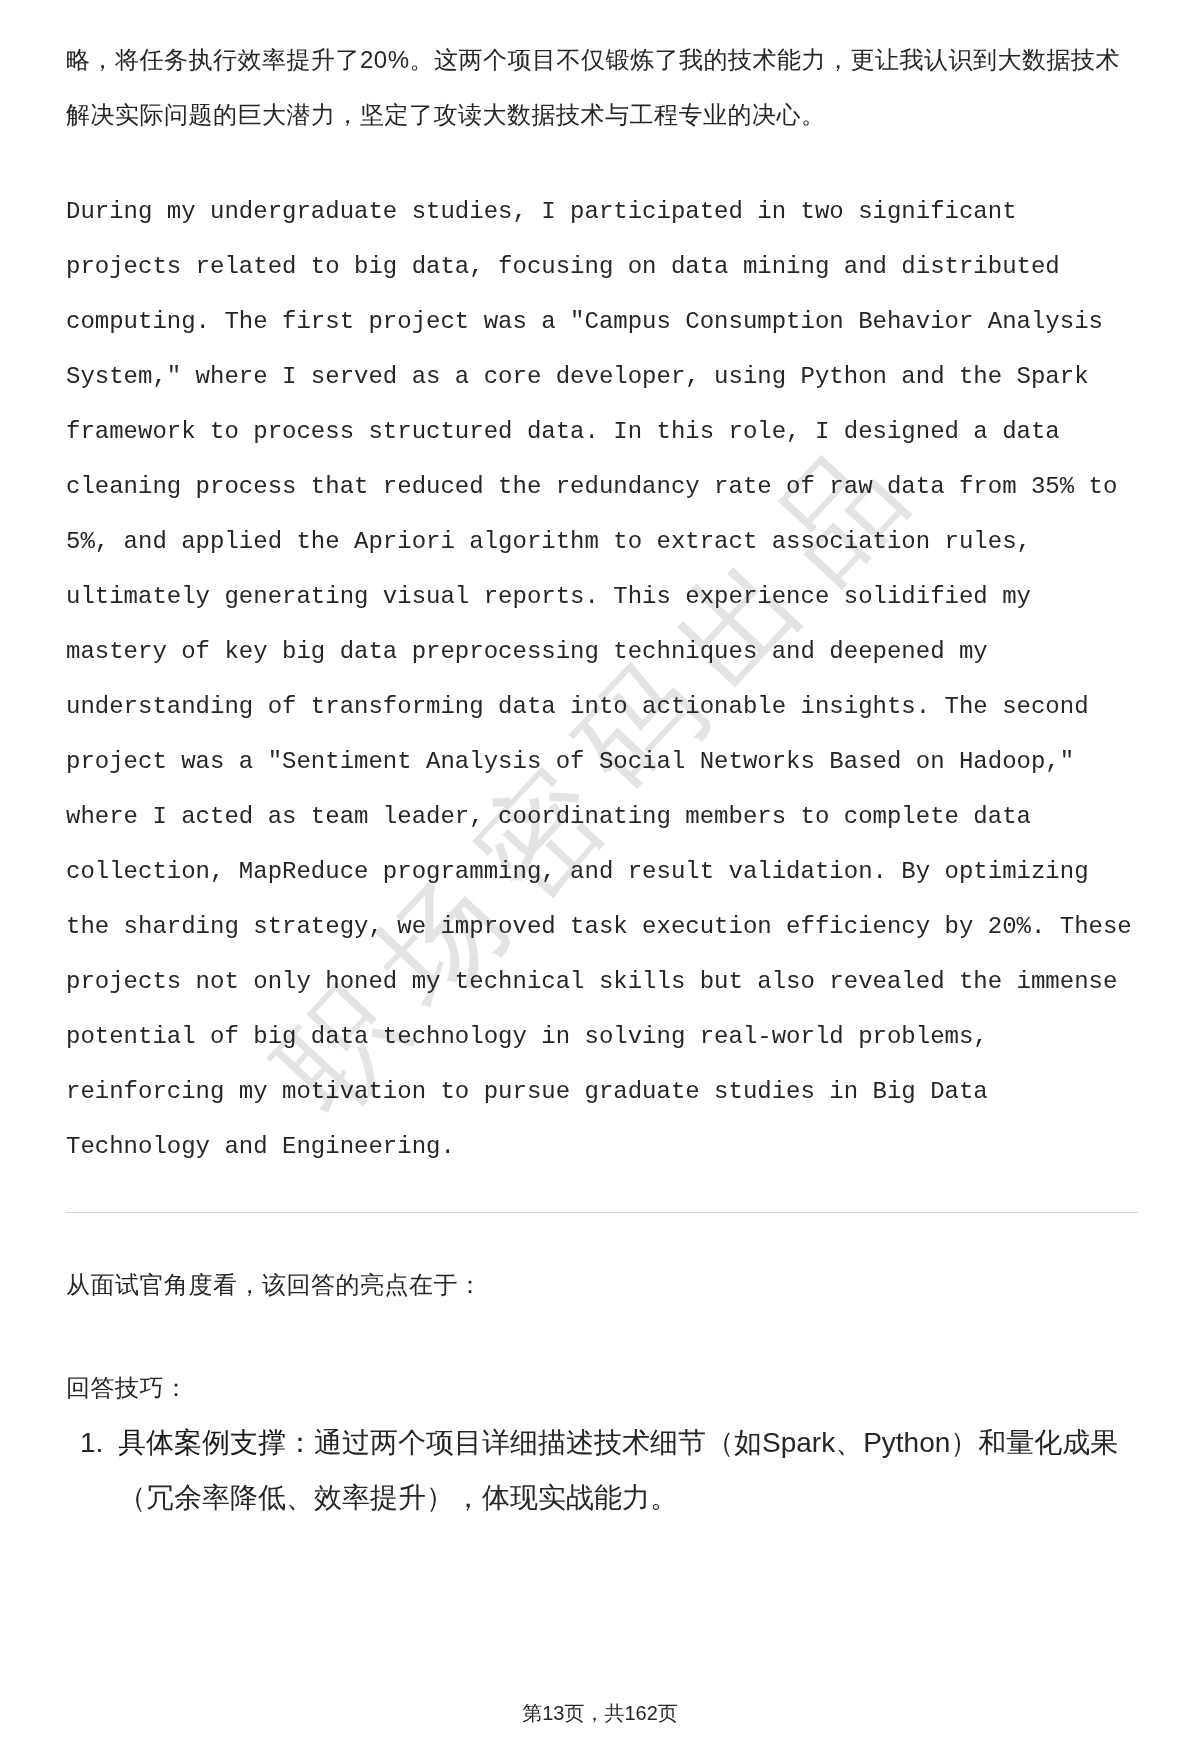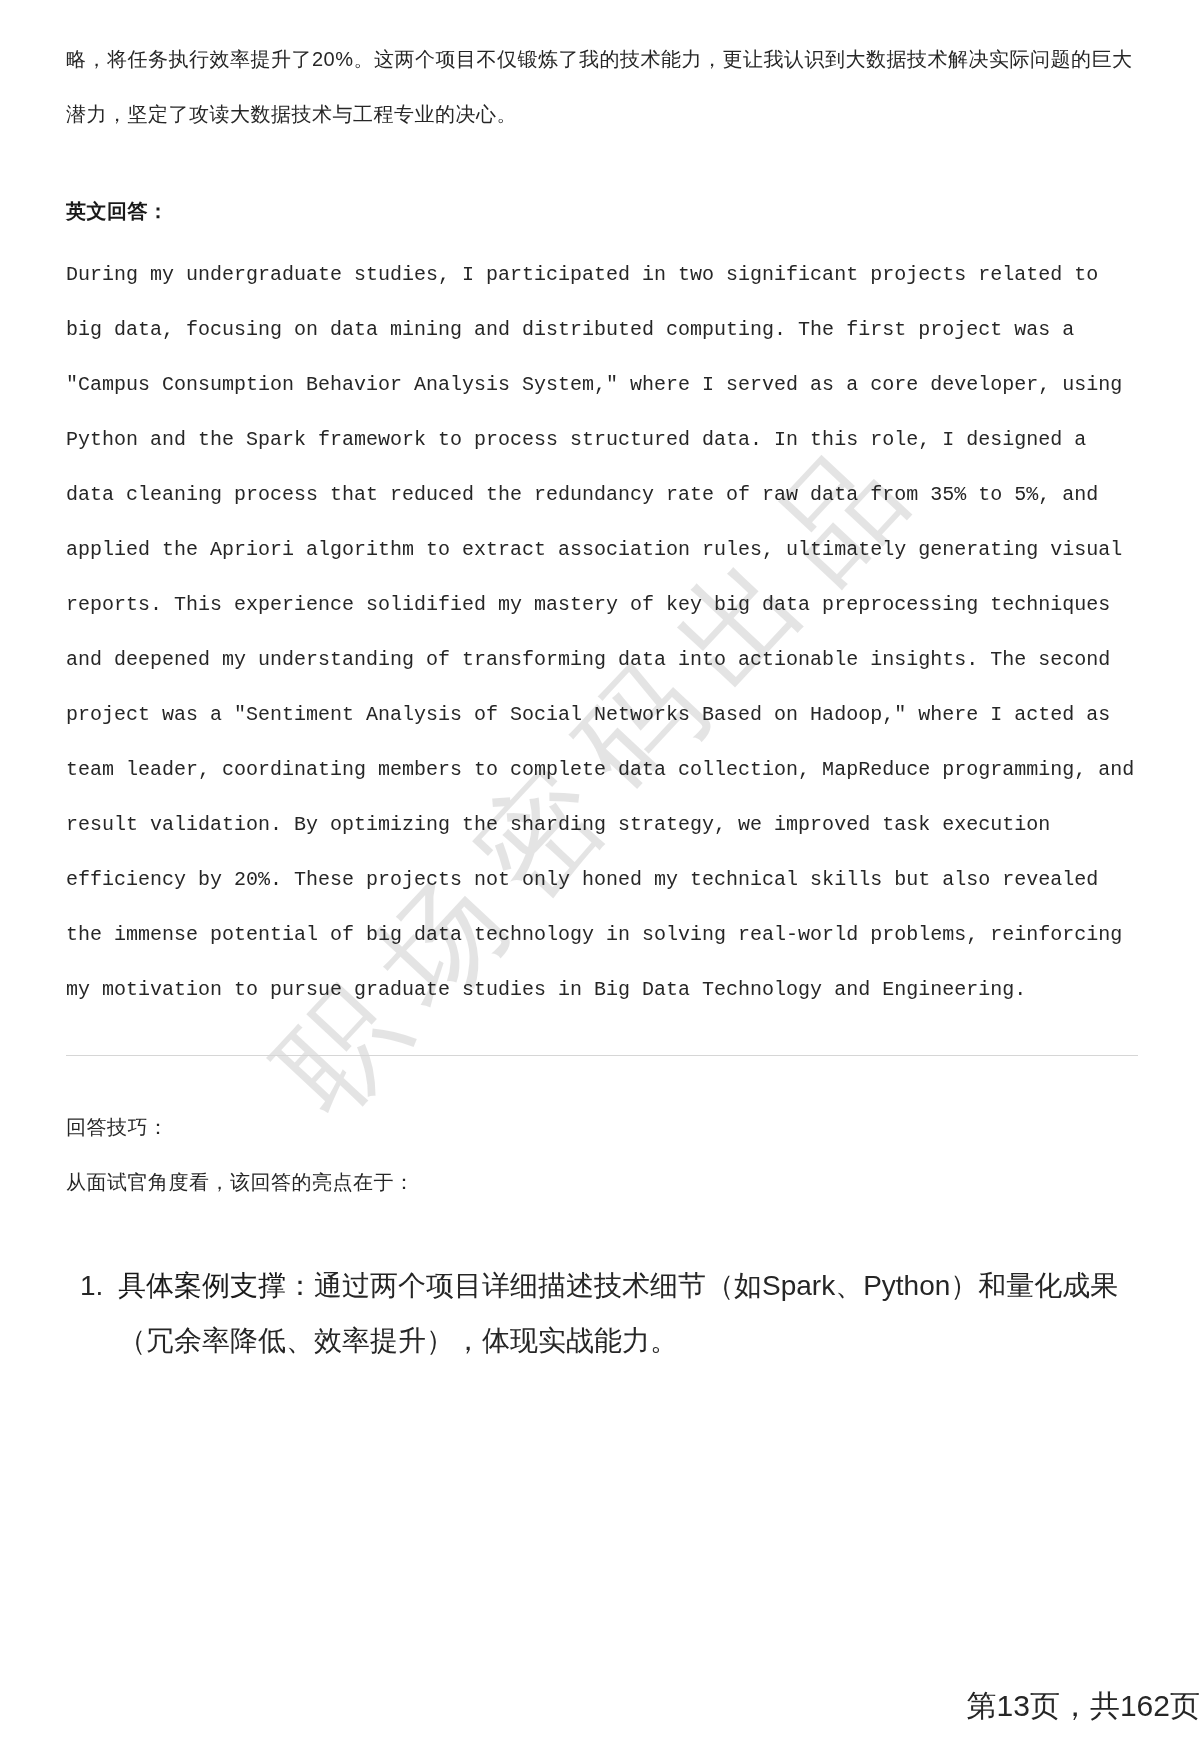--- a/index.html
+++ b/index.html
@@ -36,21 +36,21 @@
     user-select: none;
   }
   .content {
     position: absolute;
     left: 66px;
     right: 62px;
     top: 32px;
     z-index: 1;
   }
   .para {
-    font-size: 20px;
+    font-size: 24px;
     line-height: 55px;
     margin: 0;
   }
   .cn {
     letter-spacing: 0.5px;
   }
   .para-intro {
     margin-bottom: 42px;
   }
   .heading {
@@ -95,46 +95,45 @@
   }
   .li-body b {
     font-weight: normal;
     color: #1a1a1a;
   }
   .footer {
     position: absolute;
     left: 0;
     right: 0;
     bottom: 28px;
-    text-align: right;
-    font-size: 30px;
+    text-align: center;
+    font-size: 20px;
     color: #262626;
     z-index: 1;
   }
 </style>
 </head>
 <body>
 
 <div class="page">
 
   <div class="watermark">职场密码出品</div>
 
   <div class="content">
 
     <p class="para cn para-intro">略，将任务执行效率提升了20%。这两个项目不仅锻炼了我的技术能力，更让我认识到大数据技术解决实际问题的巨大潜力，坚定了攻读大数据技术与工程专业的决心。</p>
 
-    <p class="para cn heading">英文回答：</p>
 
     <p class="para en">During my undergraduate studies, I participated in two significant projects related to big data, focusing on data mining and distributed computing. The first project was a "Campus Consumption Behavior Analysis System," where I served as a core developer, using Python and the Spark framework to process structured data. In this role, I designed a data cleaning process that reduced the redundancy rate of raw data from 35% to 5%, and applied the Apriori algorithm to extract association rules, ultimately generating visual reports. This experience solidified my mastery of key big data preprocessing techniques and deepened my understanding of transforming data into actionable insights. The second project was a "Sentiment Analysis of Social Networks Based on Hadoop," where I acted as team leader, coordinating members to complete data collection, MapReduce programming, and result validation. By optimizing the sharding strategy, we improved task execution efficiency by 20%. These projects not only honed my technical skills but also revealed the immense potential of big data technology in solving real-world problems, reinforcing my motivation to pursue graduate studies in Big Data Technology and Engineering.</p>
 
     <hr class="divider">
 
+    <p class="para cn tips-intro">从面试官角度看，该回答的亮点在于：</p>
+
     <p class="para cn tips-heading">回答技巧：</p>
-
-    <p class="para cn tips-intro">从面试官角度看，该回答的亮点在于：</p>
 
     <div class="list">
       <div class="list-item">
         <span class="num">1.</span>
         <span class="li-body"><b>具体案例支撑</b><span>：通过两个项目详细描述技术细节（如Spark、Python）和量化成果（冗余率降低、效率提升），体现实战能力。</span></span>
       </div>
     </div>
 
   </div>
 

